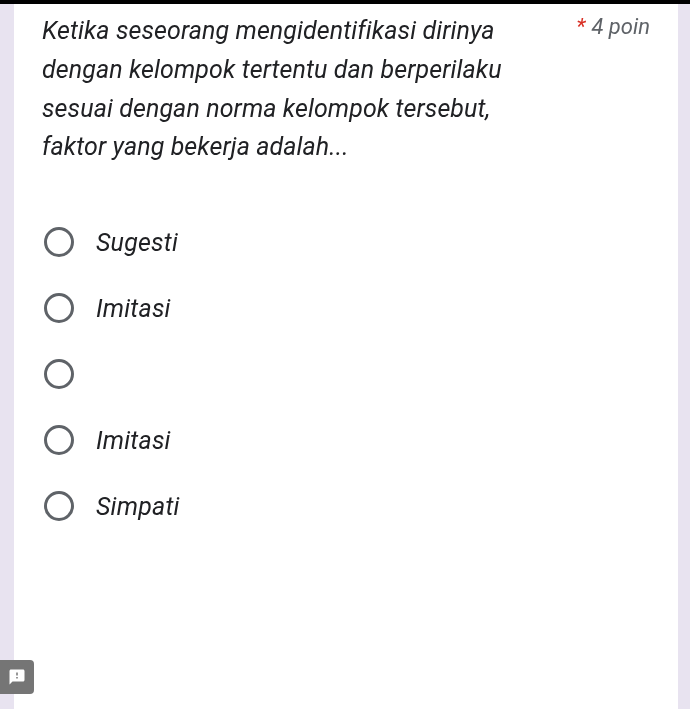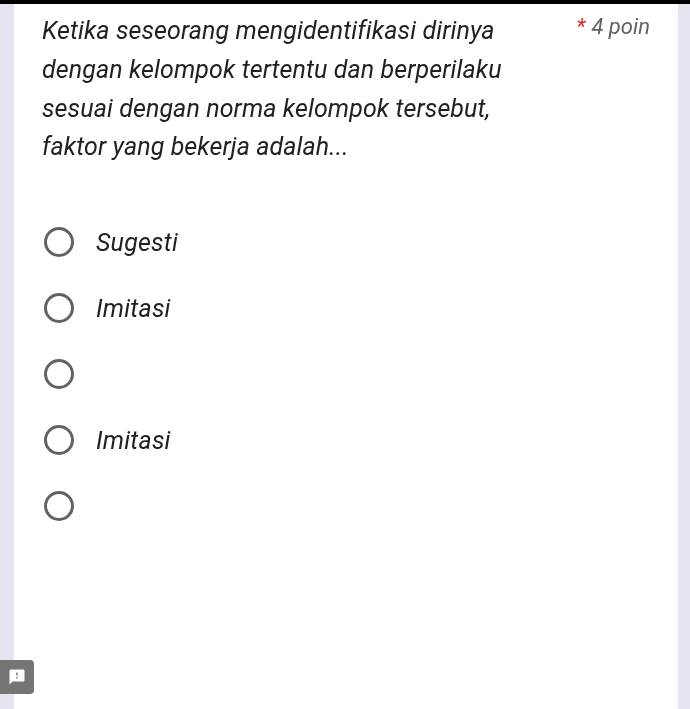--- a/index.html
+++ b/index.html
@@ -121,20 +121,21 @@
     </div>
     <div class="option-row">
       <span class="radio-circle"></span>
     </div>
     <div class="option-row">
       <span class="radio-circle"></span>
       <span class="option-label">Imitasi</span>
     </div>
     <div class="option-row">
       <span class="radio-circle"></span>
+      <span class="option-label">Simpati</span>
     </div>
   </div>
 </div>
 
 <div class="report-badge">
   <svg viewBox="0 0 24 24">
     <path d="M20 2H4c-1.1 0-2 .9-2 2v18l4-4h14c1.1 0 2-.9 2-2V4c0-1.1-.9-2-2-2zm-7 12h-2v-2h2v2zm0-4h-2V6h2v4z"></path>
   </svg>
 </div>
 

